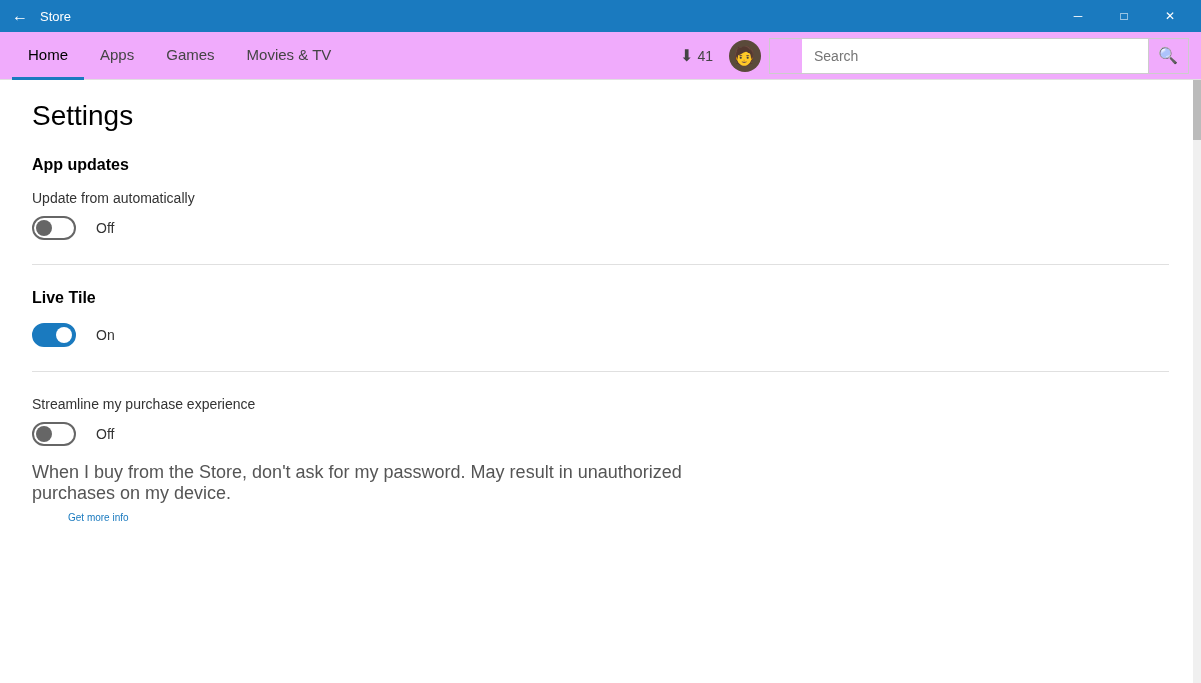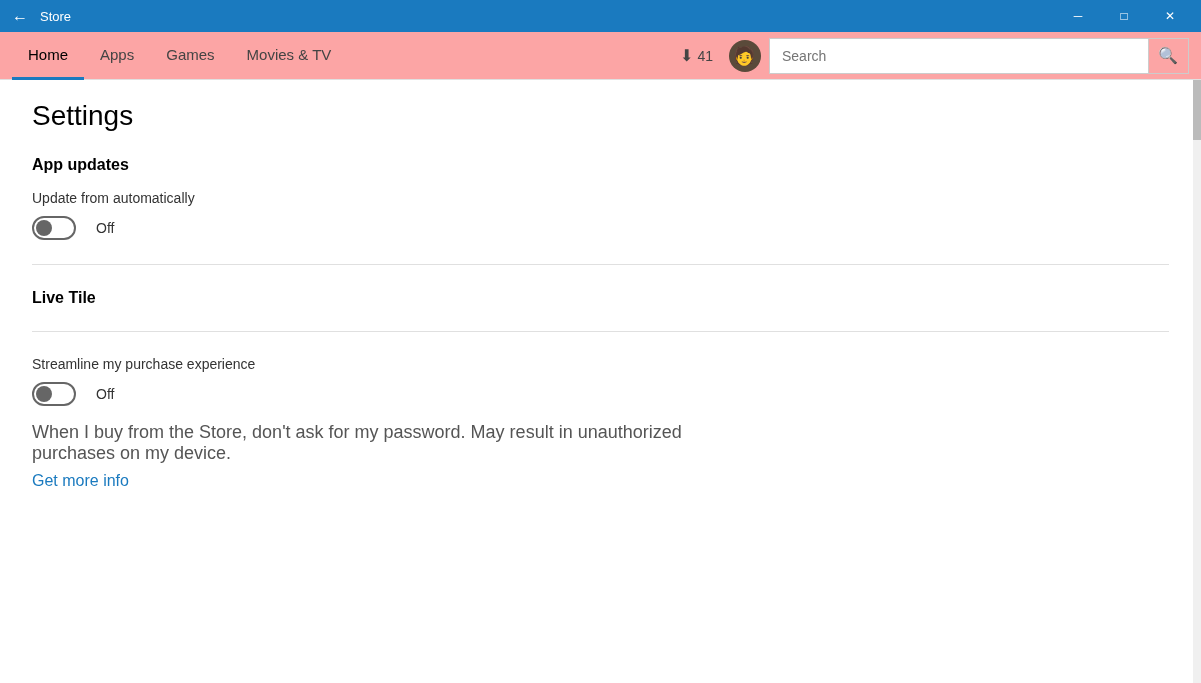--- a/index.html
+++ b/index.html
@@ -48,21 +48,21 @@
       height: 32px;
       display: flex;
       align-items: center;
       justify-content: center;
       cursor: pointer;
       font-size: 12px;
     }
 
     
     .navbar {
-      background: #fca5a5;
+      background: #f0abfc;
       height: 48px;
       display: flex;
       align-items: center;
       padding: 0 12px;
       border-bottom: 1px solid #e0e0e0;
       gap: 0;
     }
     .nav-item {
       padding: 0 16px;
       height: 48px;
@@ -119,20 +119,21 @@
       justify-content: center;
       font-size: 18px;
     }
 
     .search-box {
       display: flex;
       align-items: center;
       border: 1px solid #ccc;
       width: 420px;
       height: 36px;
+      padding-left: 32px;
     }
     .search-input {
       flex: 1;
       border: none;
       outline: none;
       padding: 0 12px;
       font-size: 14px;
       height: 100%;
       font-family: 'Segoe UI', Arial, sans-serif;
     }
@@ -231,26 +232,27 @@
     }
 
     .description-text {
       font-size: 18px;
       color: #555;
       margin-top: 8px;
       max-width: 700px;
     }
 
     .link-text {
-      font-size: 16px;
+      font-size: 10px;
       color: #1a7abf;
       cursor: pointer;
       text-decoration: none;
       margin-top: 8px;
       display: inline-block;
+      margin-left: 36px;
     }
 
     
     .content::-webkit-scrollbar { width: 8px; }
     .content::-webkit-scrollbar-track { background: #f0f0f0; }
     .content::-webkit-scrollbar-thumb { background: #ccc; }
 
     
     .scrollbar-track {
       position: absolute;
@@ -334,20 +336,26 @@
           <div class="toggle-thumb"></div>
         </div>
         <span class="toggle-label">Off</span>
       </div>
     </div>
 
     <hr class="divider">
 
     <div class="section">
       <h2 class="section-title">Live Tile</h2>
+      <div class="toggle-row">
+        <div class="toggle on">
+          <div class="toggle-thumb"></div>
+        </div>
+        <span class="toggle-label">On</span>
+      </div>
     </div>
 
     <hr class="divider">
 
     <div class="section">
       <p class="setting-label">Streamline my purchase experience</p>
       <div class="toggle-row">
         <div class="toggle">
           <div class="toggle-thumb"></div>
         </div>

